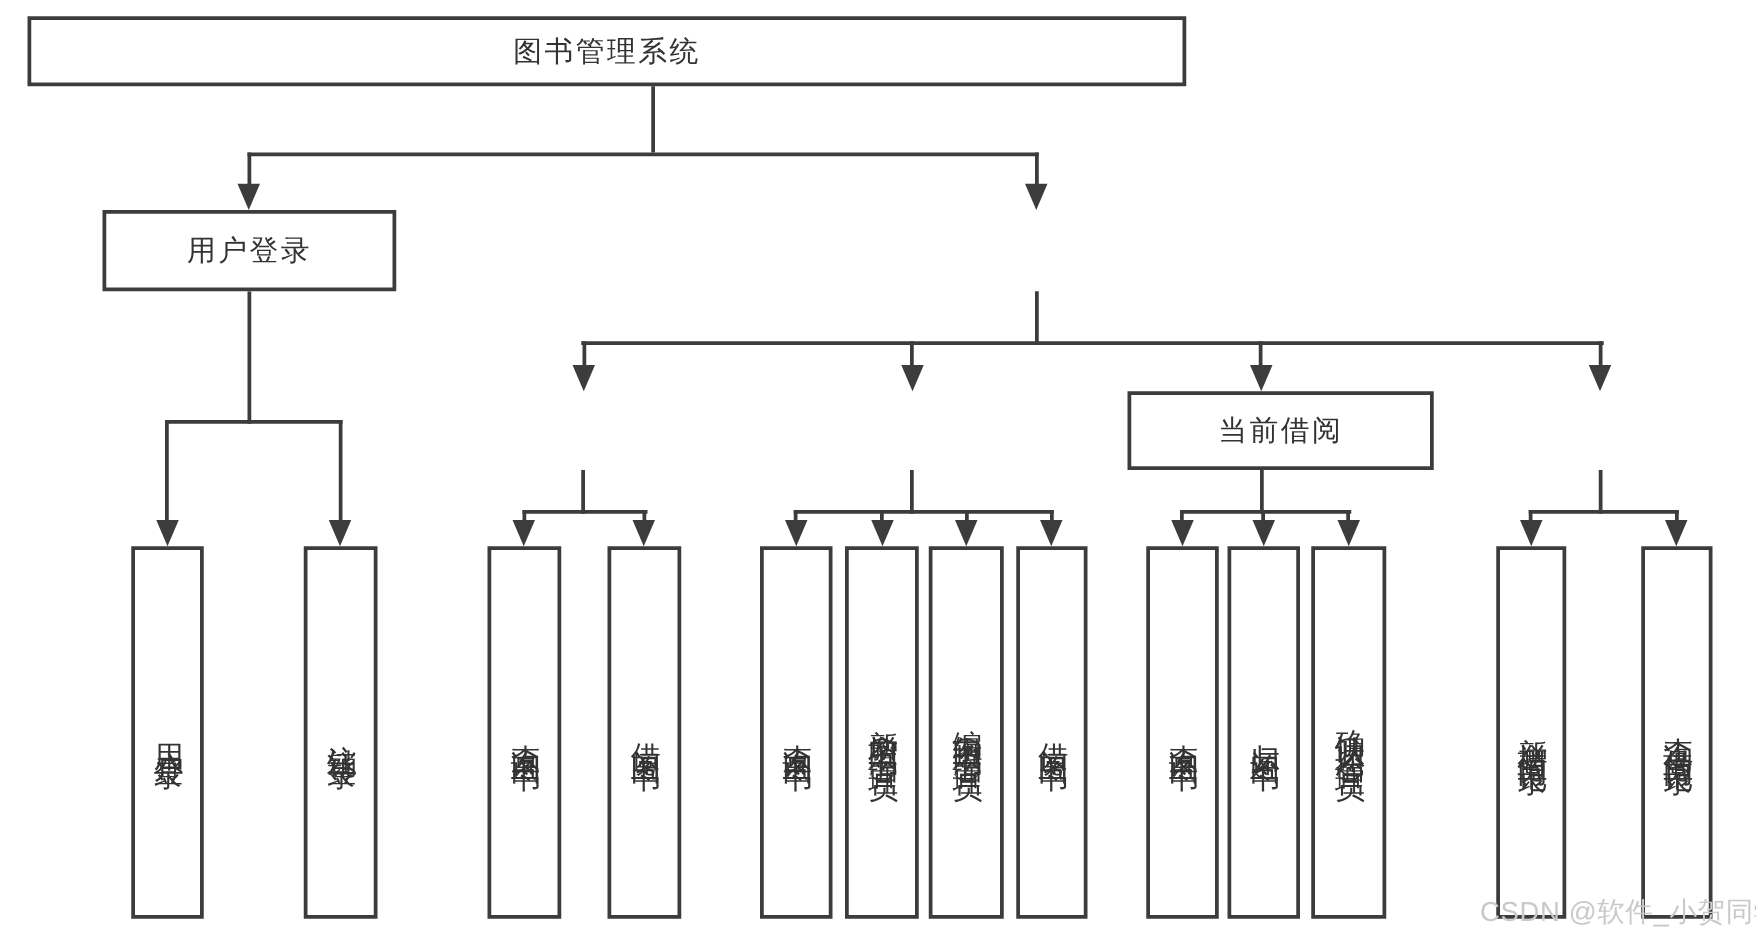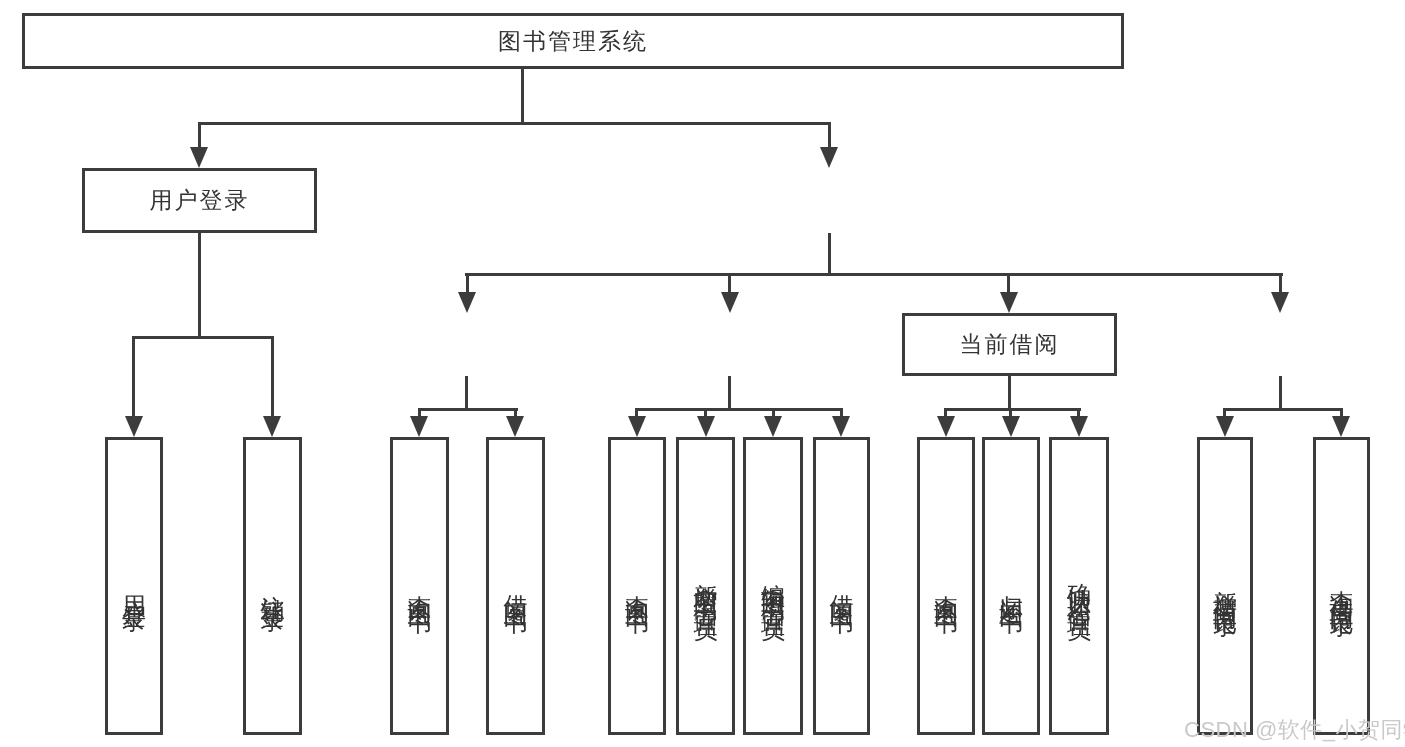--- a/index.html
+++ b/index.html
@@ -54,21 +54,21 @@
     color: var(--watermark);
     white-space: nowrap;
     letter-spacing: 0.5px;
   }
 </style>
 </head>
 <body>
 
 <div class="canvas">
 
-  <div class="node hnode" style="left:22px; top:13px; width:1102px; height:56px;">
+  <div class="node hnode" style="left:22px; top:13px; width:927px; height:56px;">
     <span>图书管理系统</span>
   </div>
 
   <div class="vl" style="left:521px; top:67px; height:55px;"></div>
   <div class="hl" style="left:198px; top:122px; width:633px;"></div>
   <div class="vl" style="left:198px; top:122px; height:28px;"></div>
   <div class="ah" style="left:190px; top:147px;"></div>
   <div class="vl" style="left:828px; top:122px; height:28px;"></div>
   <div class="ah" style="left:820px; top:147px;"></div>
 
@@ -94,21 +94,21 @@
   <div class="hl" style="left:465px; top:273px; width:818px;"></div>
   <div class="vl" style="left:466px; top:273px; height:22px;"></div>
   <div class="ah" style="left:458px; top:292px;"></div>
   <div class="vl" style="left:728px; top:273px; height:22px;"></div>
   <div class="ah" style="left:721px; top:292px;"></div>
   <div class="vl" style="left:1007px; top:273px; height:22px;"></div>
   <div class="ah" style="left:1000px; top:292px;"></div>
   <div class="vl" style="left:1279px; top:273px; height:22px;"></div>
   <div class="ah" style="left:1271px; top:292px;"></div>
 
-  <div class="node hnode" style="left:902px; top:313px; width:215px; height:63px;">
+  <div class="node hnode" style="left:902px; top:313px; width:245px; height:63px;">
     <span>当前借阅</span>
   </div>
 
   <div class="vl" style="left:465px; top:376px; height:35px;"></div>
   <div class="hl" style="left:418px; top:408px; width:100px;"></div>
   <div class="vl" style="left:418px; top:408px; height:12px;"></div>
   <div class="ah" style="left:410px; top:416px;"></div>
   <div class="vl" style="left:514px; top:408px; height:12px;"></div>
   <div class="ah" style="left:506px; top:416px;"></div>
 

